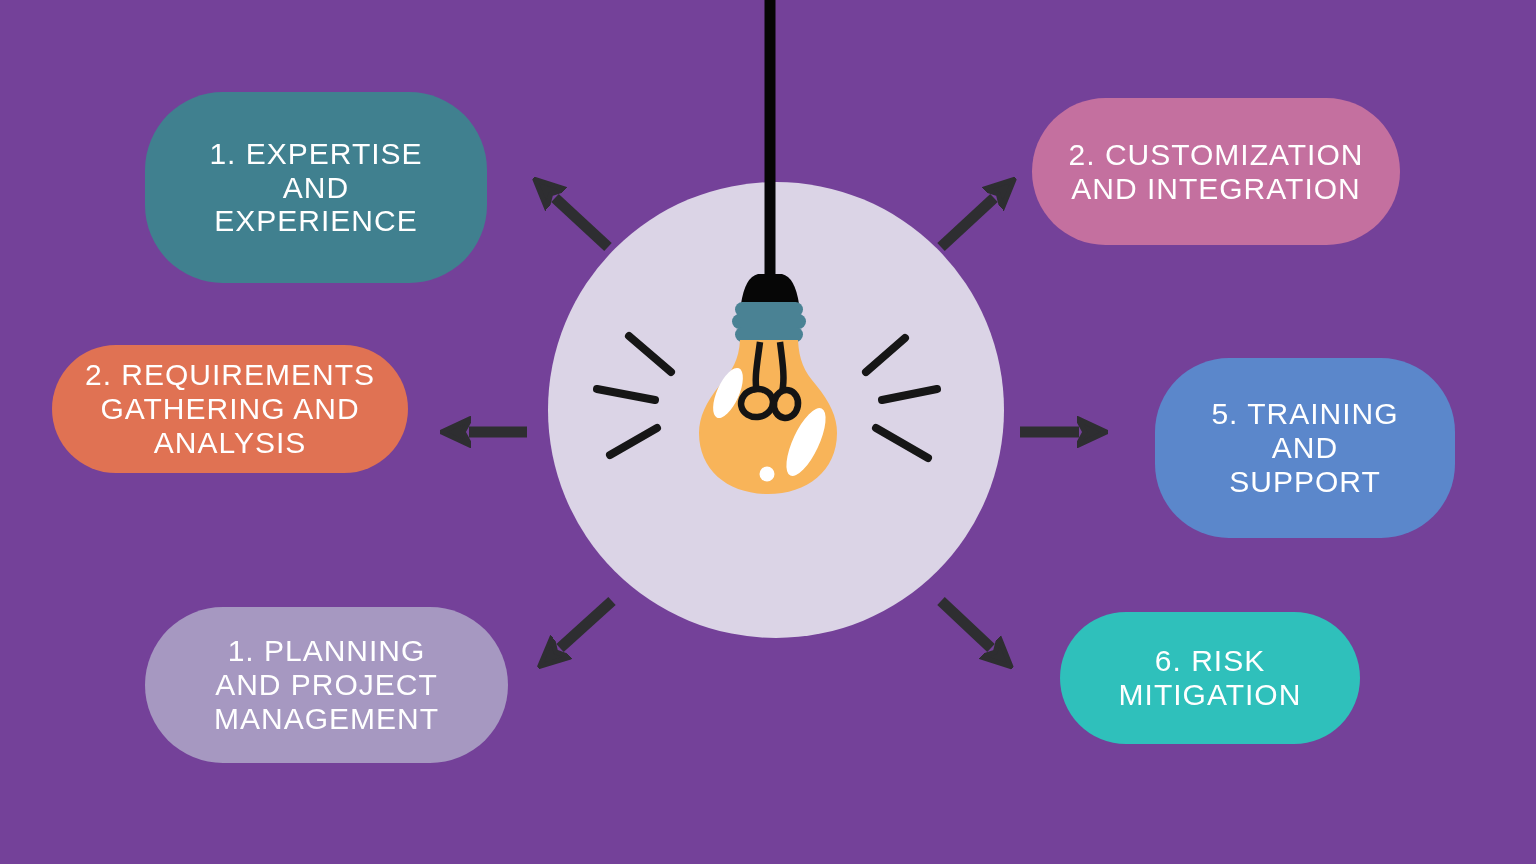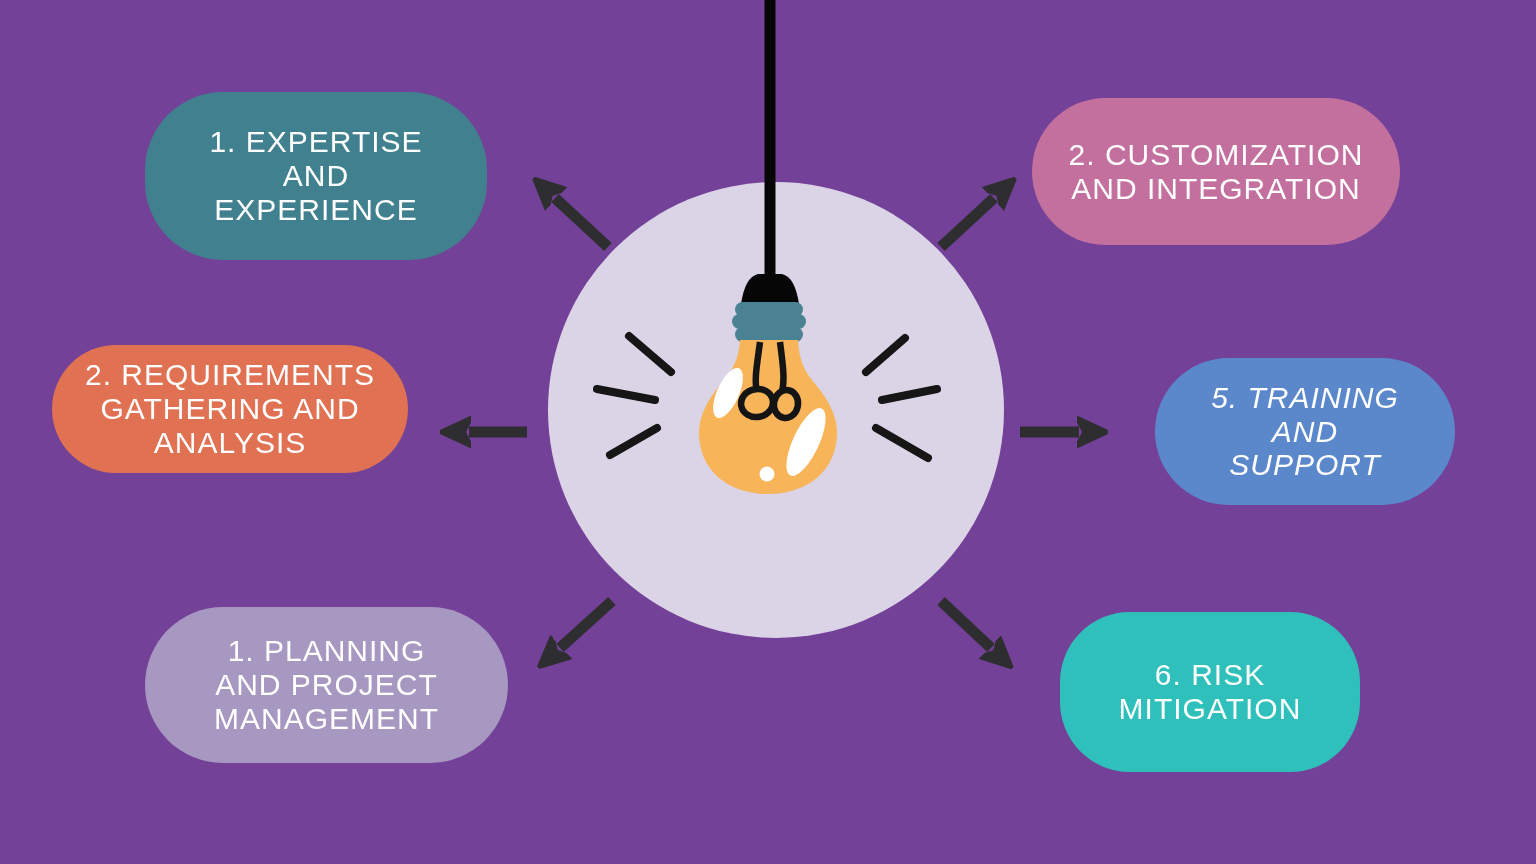--- a/index.html
+++ b/index.html
@@ -35,26 +35,26 @@
     text-align: center;
     color: #ffffff;
     font-size: 30px;
     line-height: 1.13;
     letter-spacing: 1px;
     font-weight: 400;
   }
   .pill .pill-label {
     white-space: pre-line;
   }
-  .pill-1 { left: 145px;  top: 92px;  width: 342px; height: 168px; border-radius: 78px; }
+  .pill-1 { left: 145px;  top: 92px;  width: 342px; height: 191px; border-radius: 78px; }
   .pill-2 { left: 52px;   top: 345px; width: 356px; height: 128px; border-radius: 84px; }
   .pill-3 { left: 145px;  top: 607px; width: 363px; height: 156px; border-radius: 78px; }
   .pill-4 { left: 1032px; top: 98px;  width: 368px; height: 147px; border-radius: 74px; }
-  .pill-5 { left: 1155px; top: 358px; width: 300px; height: 147px; border-radius: 74px; font-style: italic; }
-  .pill-6 { left: 1060px; top: 612px; width: 300px; height: 160px; border-radius: 70px; }
+  .pill-5 { left: 1155px; top: 358px; width: 300px; height: 180px; border-radius: 74px; }
+  .pill-6 { left: 1060px; top: 612px; width: 300px; height: 132px; border-radius: 70px; }
 </style>
 </head>
 <body style="background-color: rgb(116, 65, 153);">
 
 <div id="canvas">
 
   <svg class="layer" viewBox="0 0 1536 864">
     <defs>
       <marker id="arrowhead" viewBox="0 0 10 10" refX="0.5" refY="5" markerWidth="2.8" markerHeight="3.4" orient="auto" markerUnits="strokeWidth">
         <path d="M0 0.6 L9.4 5 L0 9.4 L2.4 5 Z" stroke-width="1.6" stroke-linejoin="round" fill="#2e2e31" stroke="#2e2e31"></path>

